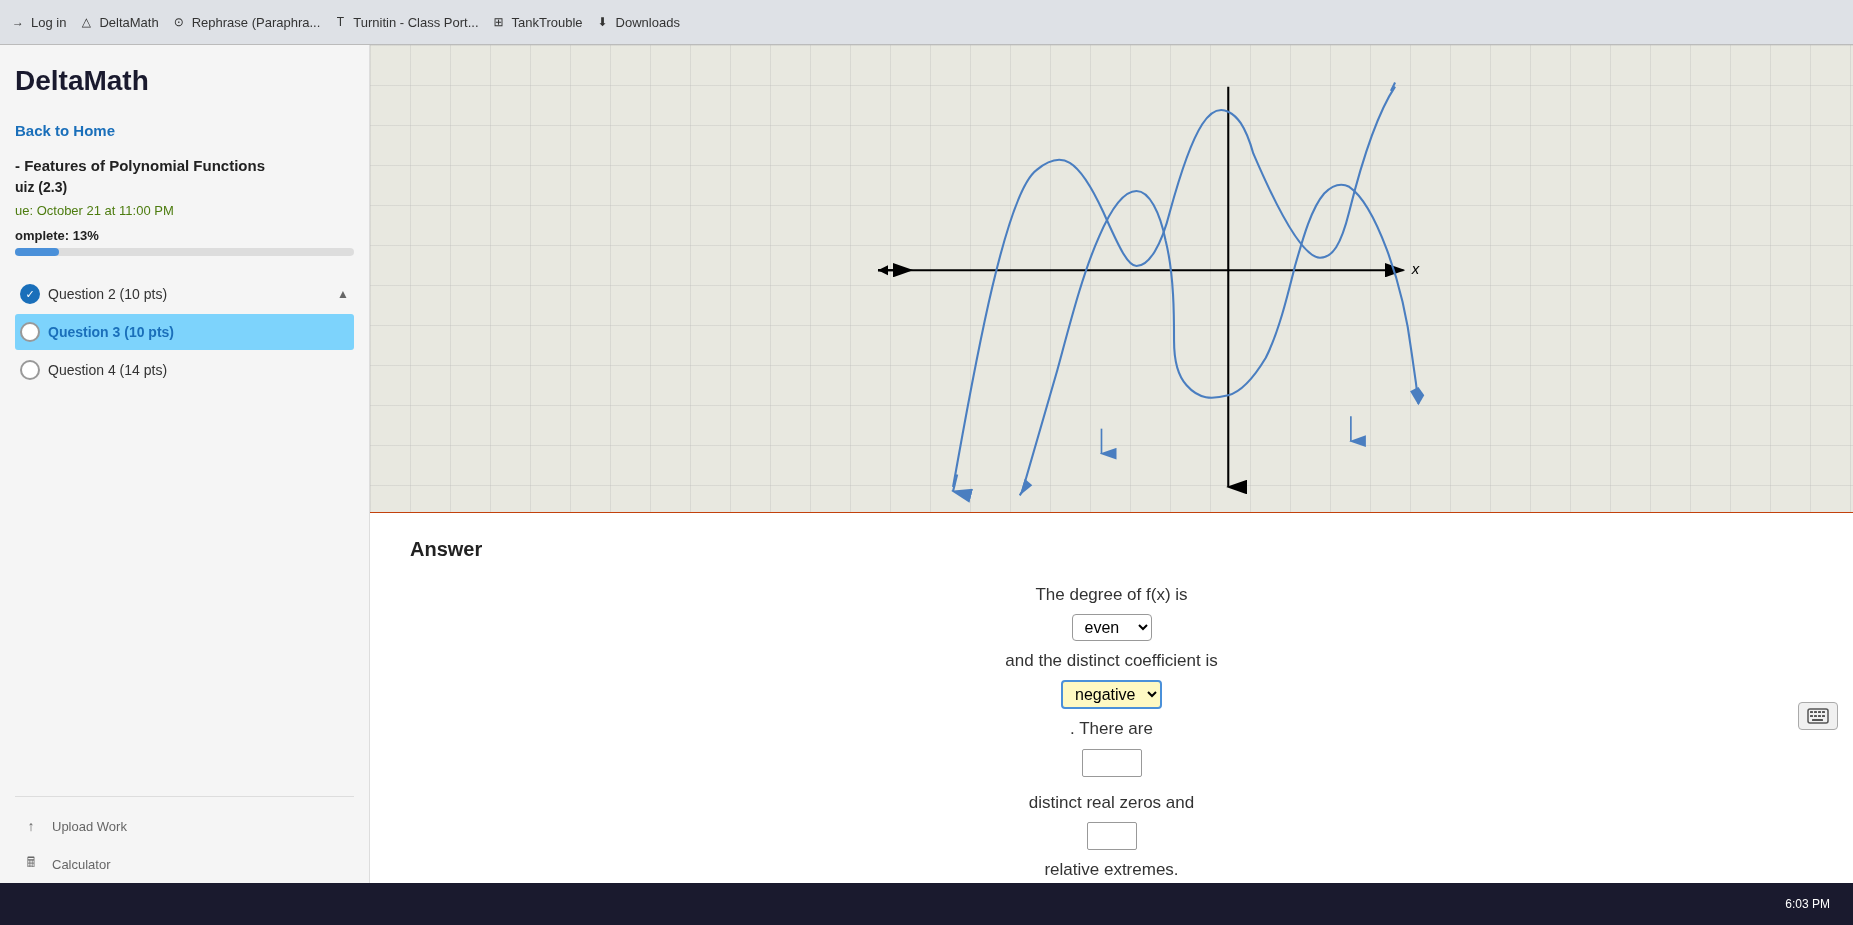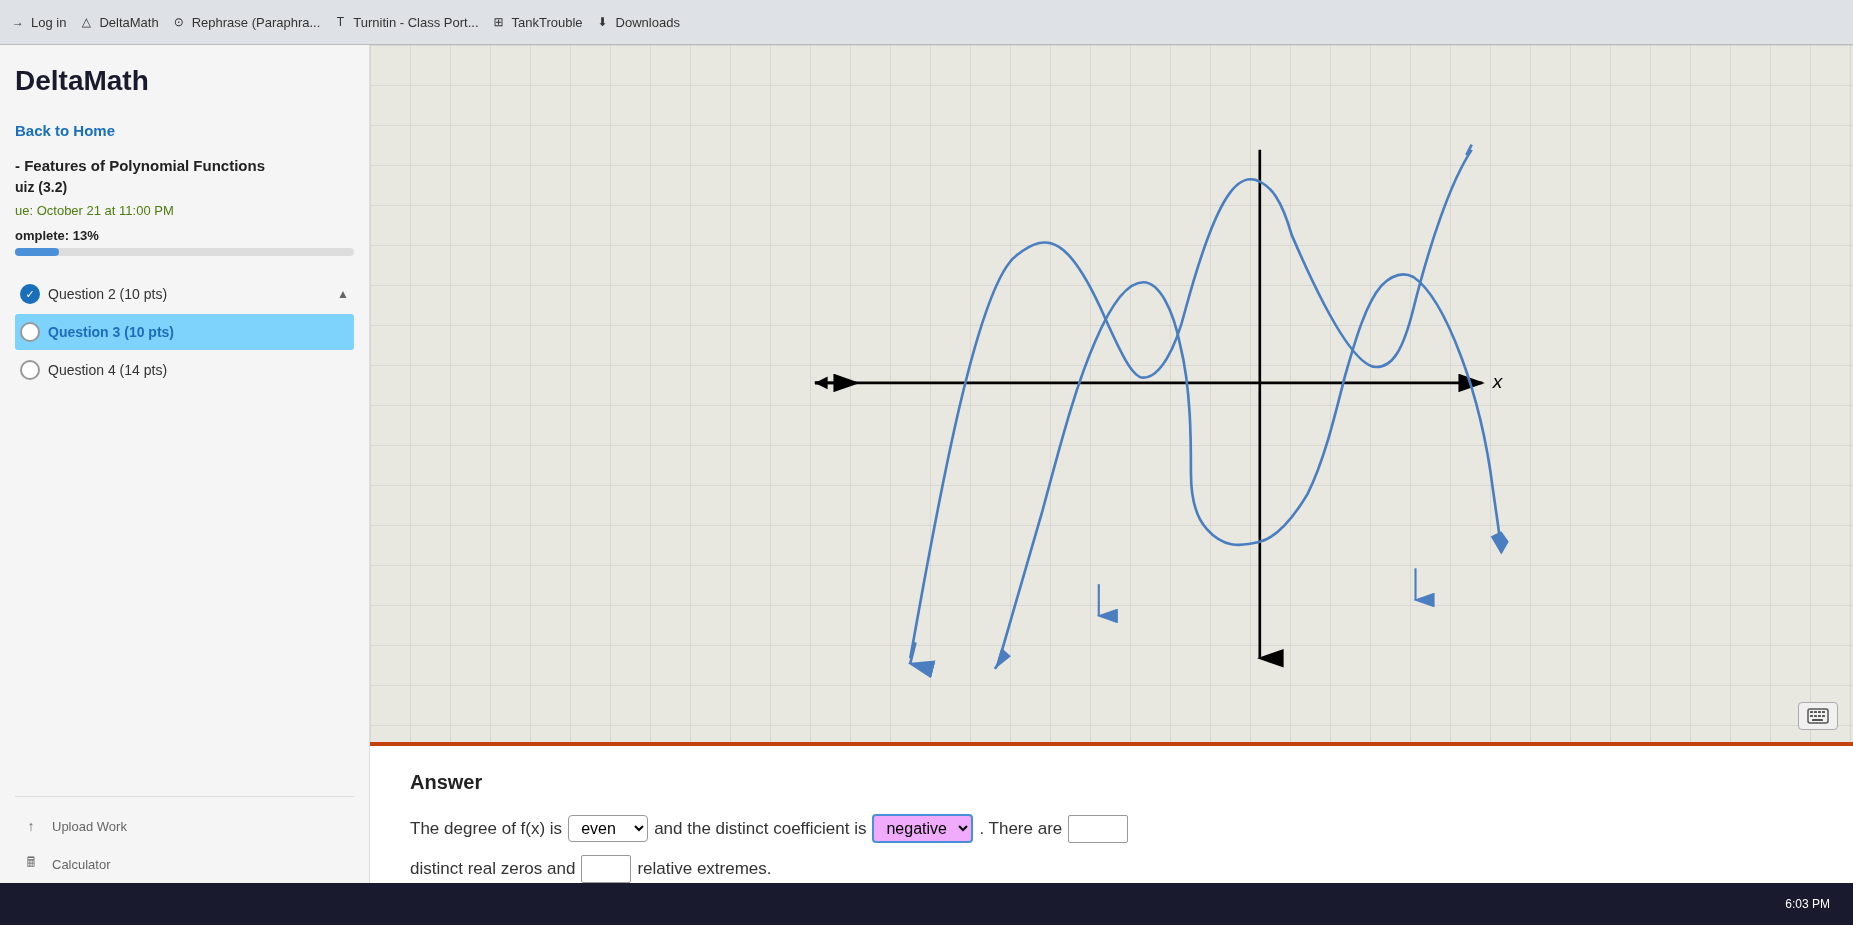--- a/index.html
+++ b/index.html
@@ -245,58 +245,59 @@
       top: 0;
       left: 0;
       width: 100%;
       height: 100%;
     }
 
     
     .answer-section {
       background: white;
       padding: 25px 40px 30px 40px;
-      border-top: 4px solid #c2410c;
+      border-top: 1px solid #c2410c;
       min-height: 180px;
     }
 
     .answer-title {
       font-size: 20px;
       font-weight: 700;
       color: #222;
       margin-bottom: 20px;
     }
 
     .answer-line {
       font-size: 17px;
       color: #333;
       margin-bottom: 12px;
       line-height: 1.6;
       display: flex;
       align-items: center;
       flex-wrap: wrap;
       gap: 6px;
+      flex-direction: column;
     }
 
     .answer-dropdown {
       border: 1px solid #999;
       border-radius: 4px;
       padding: 3px 8px;
       font-size: 16px;
       background: white;
       cursor: pointer;
       display: inline-flex;
       align-items: center;
       gap: 4px;
       min-width: 80px;
     }
 
     .answer-dropdown.highlighted {
       border: 2px solid #4a90d9;
-      background: #f0abfc;
+      background: #fef9c3;
     }
 
     .answer-input {
       border: 1px solid #999;
       border-radius: 2px;
       width: 50px;
       height: 28px;
       text-align: center;
       font-size: 16px;
     }
@@ -368,21 +369,21 @@
 </div>
 
 <div class="main-layout">
 
   <div class="sidebar">
     <div class="sidebar-logo">DeltaMath</div>
 
     <a class="back-to-home">Back to Home</a>
 
     <div class="quiz-title">- Features of Polynomial Functions</div>
-    <div class="quiz-subtitle">uiz (3.2)</div>
+    <div class="quiz-subtitle">uiz (2.3)</div>
     <div class="due-date">ue: October 21 at 11:00 PM</div>
     <div class="complete-label">omplete: 13%</div>
 
     <div class="progress-bar-container">
       <div class="progress-bar-fill"></div>
     </div>
 
     <div class="question-list">
 
       <div class="question-item">

